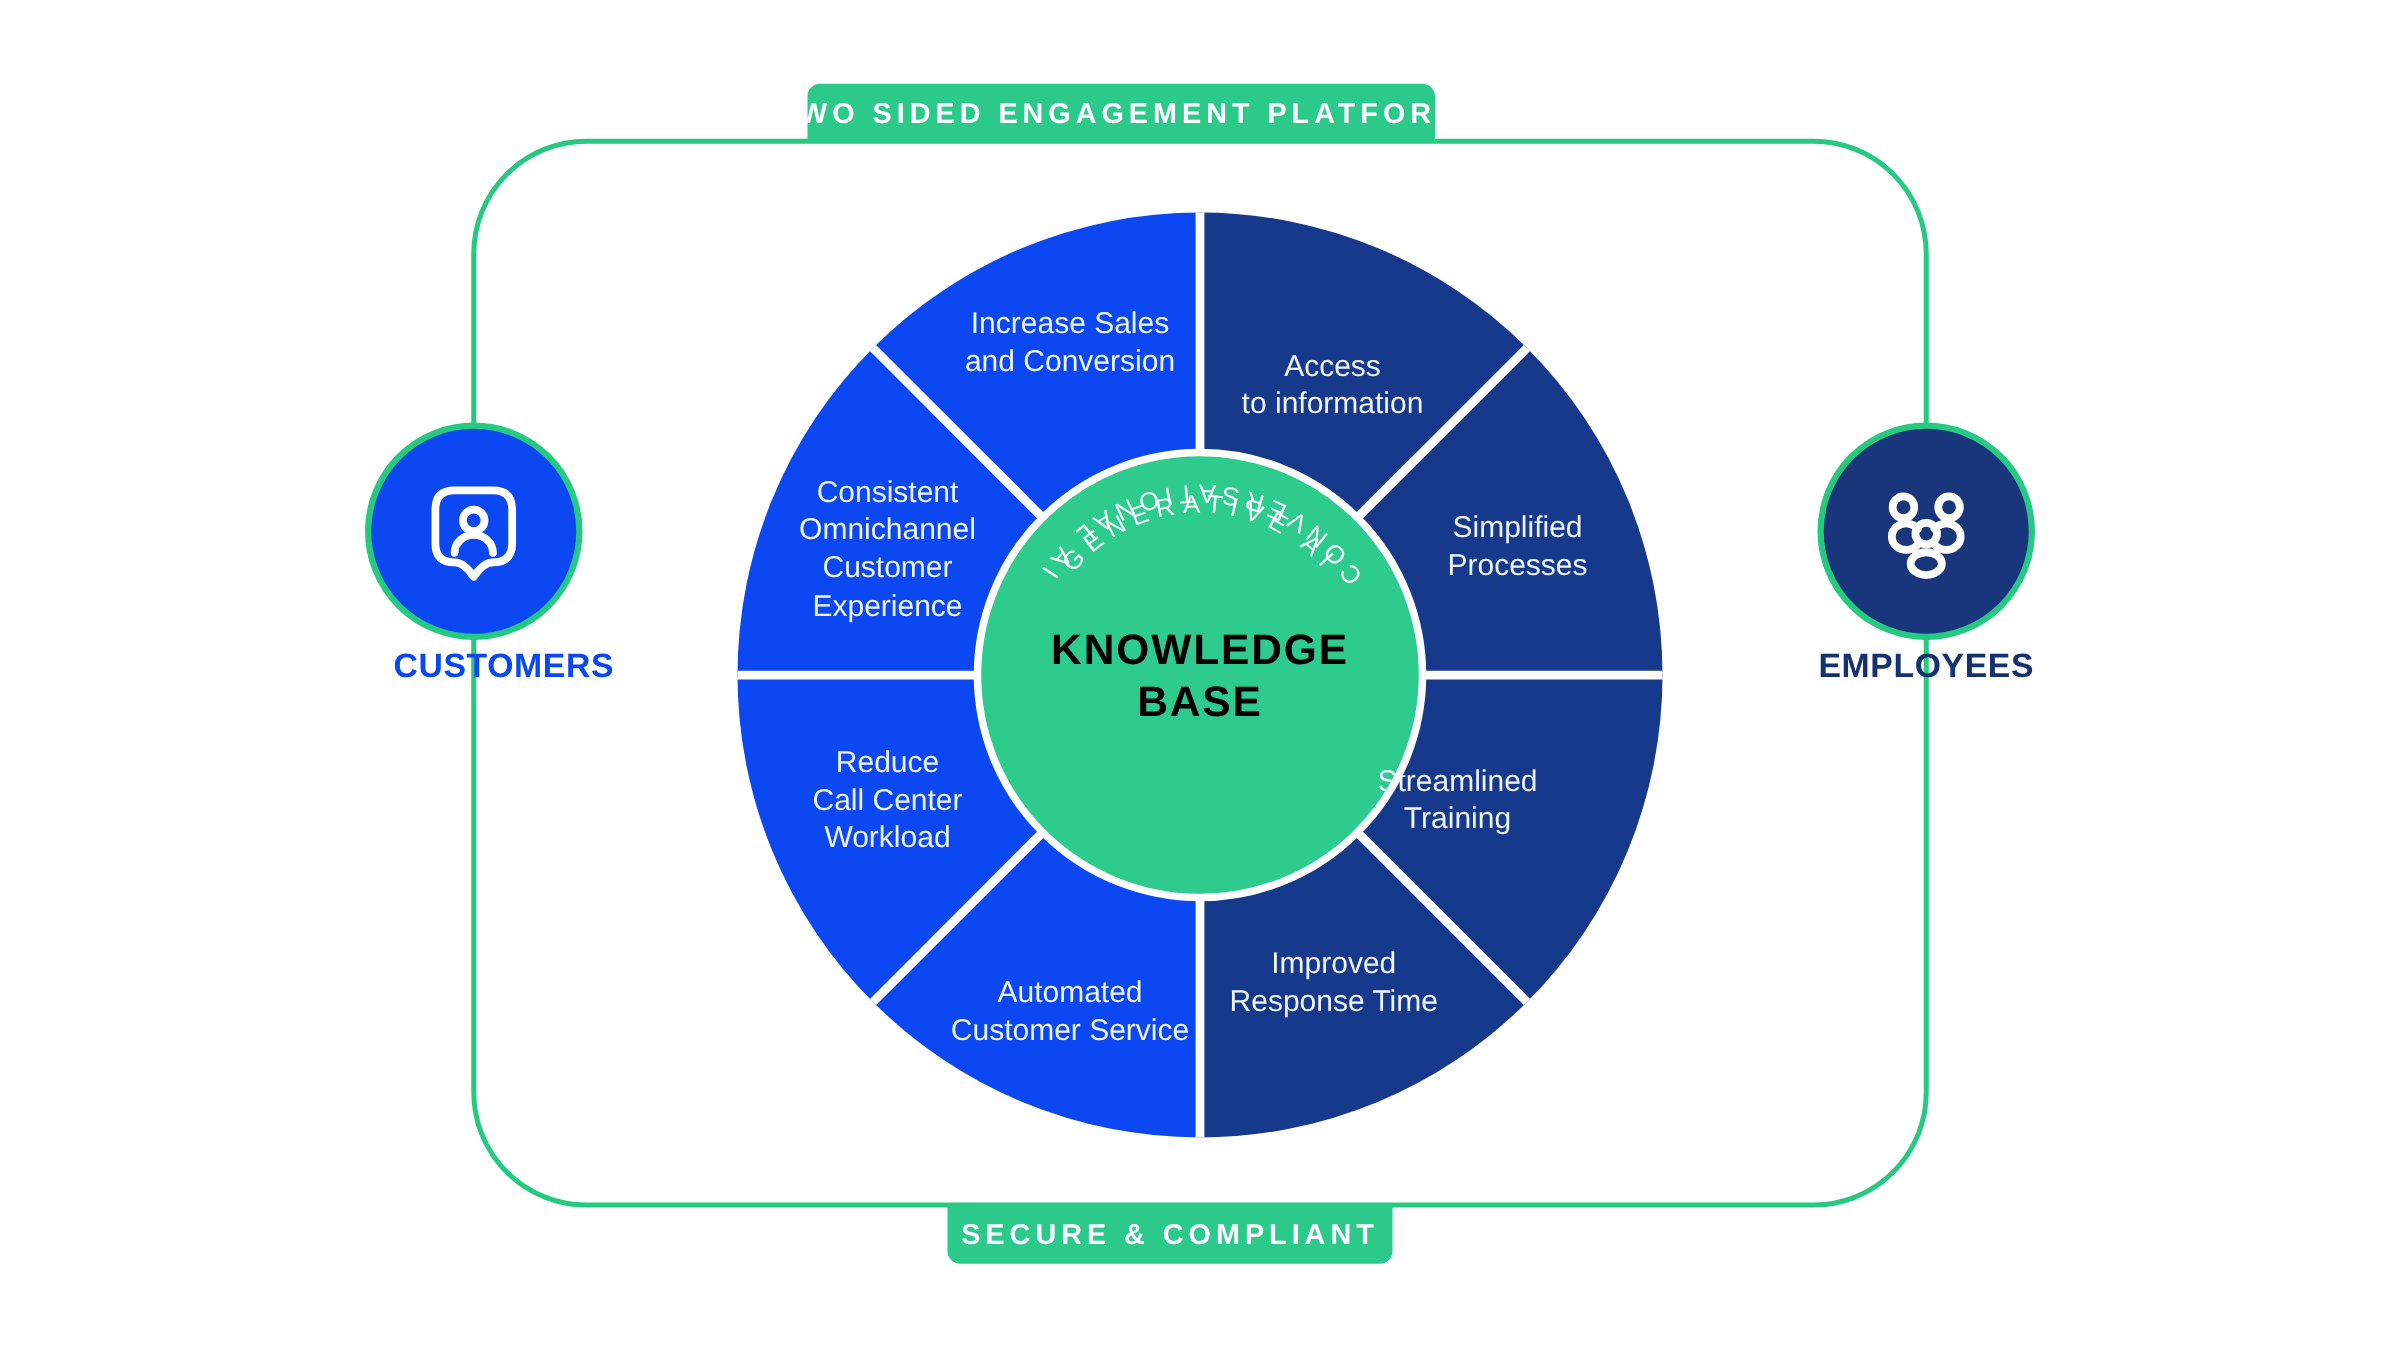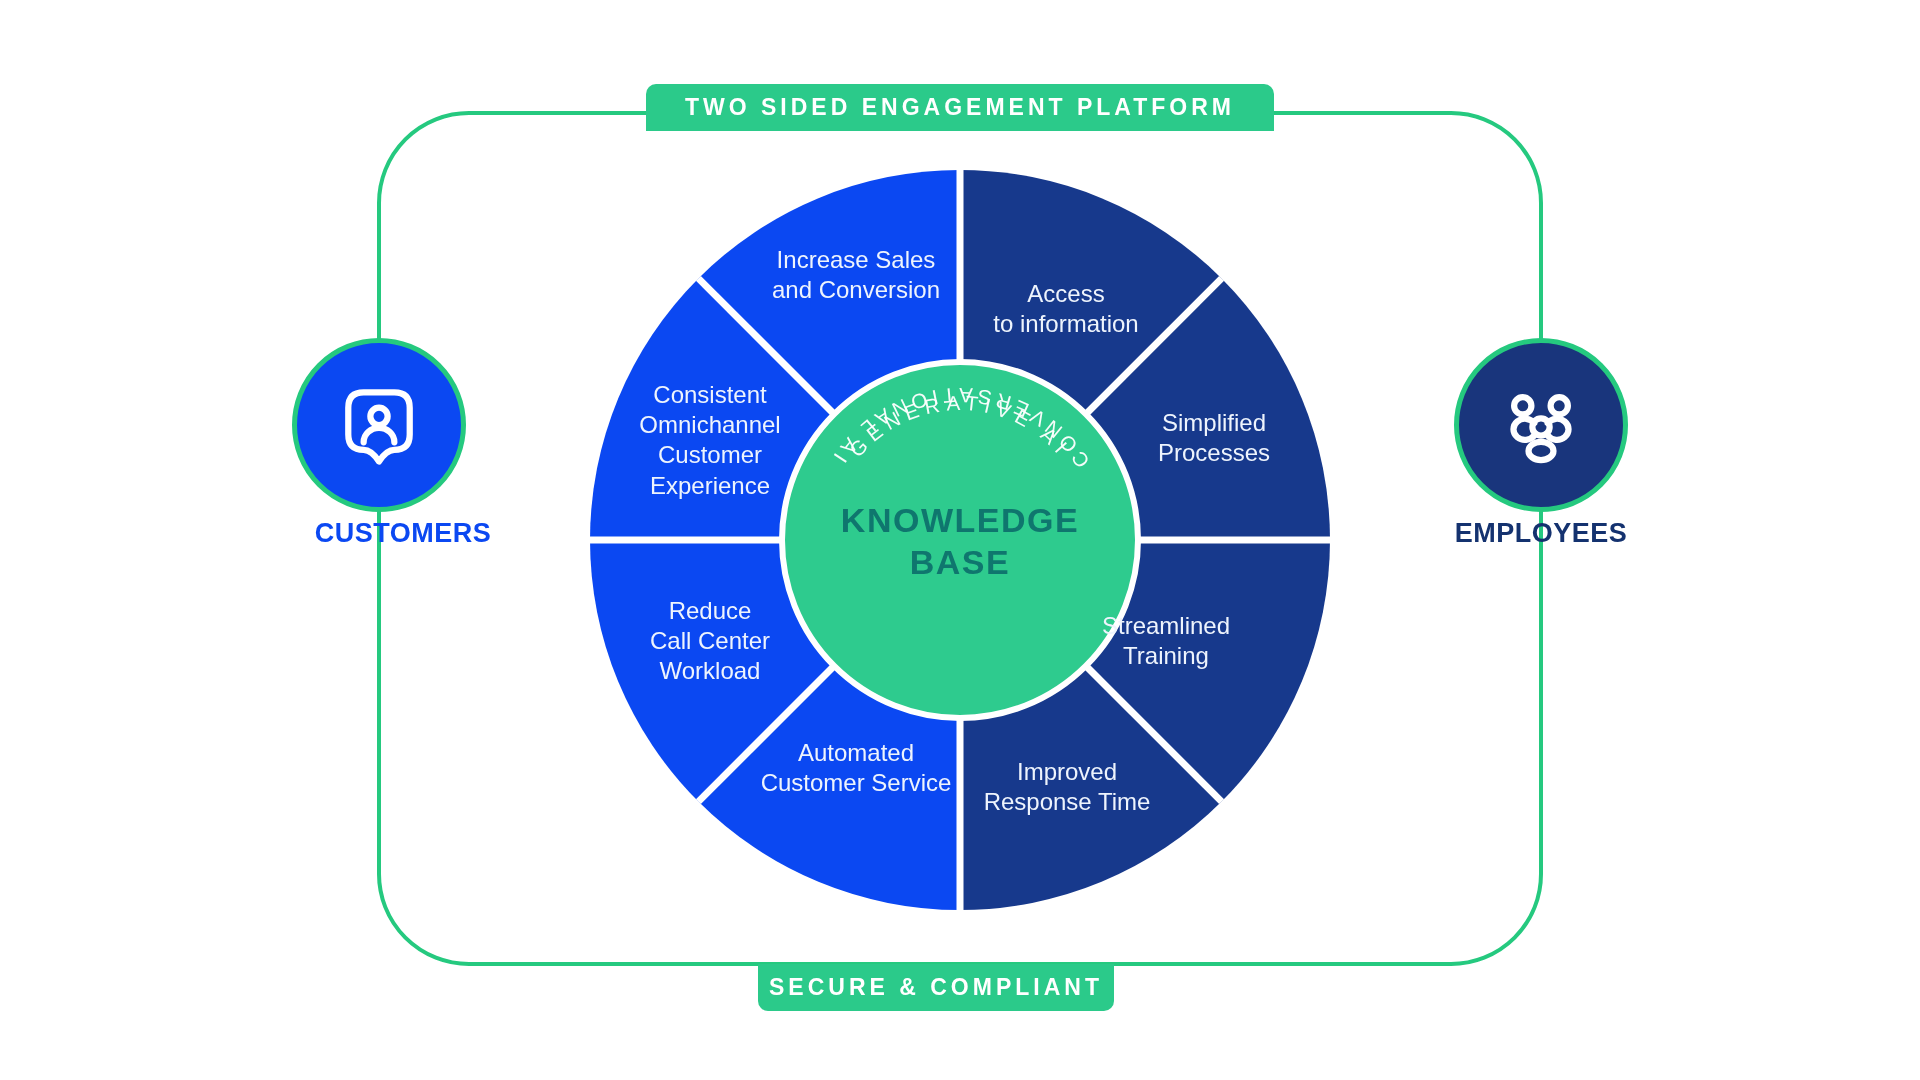--- a/index.html
+++ b/index.html
@@ -6,21 +6,21 @@
   .stage{
     position:relative;width:1920px;height:1080px;background:#ffffff;overflow:hidden;
     font-family:"Liberation Sans","DejaVu Sans",sans-serif;
   }
   .stage svg.base{position:absolute;left:0;top:0;}
   .banner{
     position:absolute;display:flex;align-items:center;justify-content:center;
     background:var(--green_pill,#2bca8a);color:#fff;font-weight:bold;
     font-size:23px;letter-spacing:4px;white-space:nowrap;
   }
-  .banner.top{left:646px;top:84px;width:628px;height:47px;border-radius:10px 10px 0 0;}
+  .banner.top{left:646px;top:67px;width:502px;height:47px;border-radius:10px 10px 0 0;}
   .banner.bottom{left:758px;top:964px;width:356px;height:47px;border-radius:0 0 10px 10px;}
   .side-circle{
     position:absolute;width:174px;height:174px;border-radius:50%;box-sizing:border-box;
     border:5px solid var(--green_line,#25c97f);
     display:flex;align-items:center;justify-content:center;
   }
   .side-circle.customers{left:292px;top:338px;background:var(--bright_blue,#0b48f2);}
   .side-circle.employees{left:1454px;top:338px;background:var(--employees_navy,#19357c);}
   .side-label{
     position:absolute;transform:translate(-50%,-50%);
@@ -31,25 +31,25 @@
   .seg-label{
     position:absolute;transform:translate(-50%,-50%);
     color:#eef4fd;font-size:24px;line-height:1.26;text-align:center;white-space:pre-line;
   }
   .s1{left:856px;top:275px;}
   .s2{left:1066px;top:289px;margin-top:20px;}
   .s3{left:710px;top:440px;}
   .s4{left:1214px;top:438px;}
   .s5{left:710px;top:641px;}
   .s6{left:1166px;top:641px;}
-  .s7{left:856px;top:768px;}
+  .s7{left:856px;top:810px;}
   .s8{left:1067px;top:787px;}
   .hub-title{
     position:absolute;left:960px;top:541px;transform:translate(-50%,-50%);
-    color:#0f766e;font-weight:bold;font-size:34px;letter-spacing:1.5px;line-height:1.24;
+    color:#000000;font-weight:bold;font-size:34px;letter-spacing:1.5px;line-height:1.24;
     text-align:center;white-space:pre-line;
   }
   .arc-text{fill:rgba(255,255,255,0.95);font-size:20.5px;letter-spacing:6px;font-family:"Liberation Sans","DejaVu Sans",sans-serif;}
 </style>
 </head>
 <body>
 
 <div class="stage">
 
   <svg class="base" viewBox="0 0 1920 1080" width="1920" height="1080">

